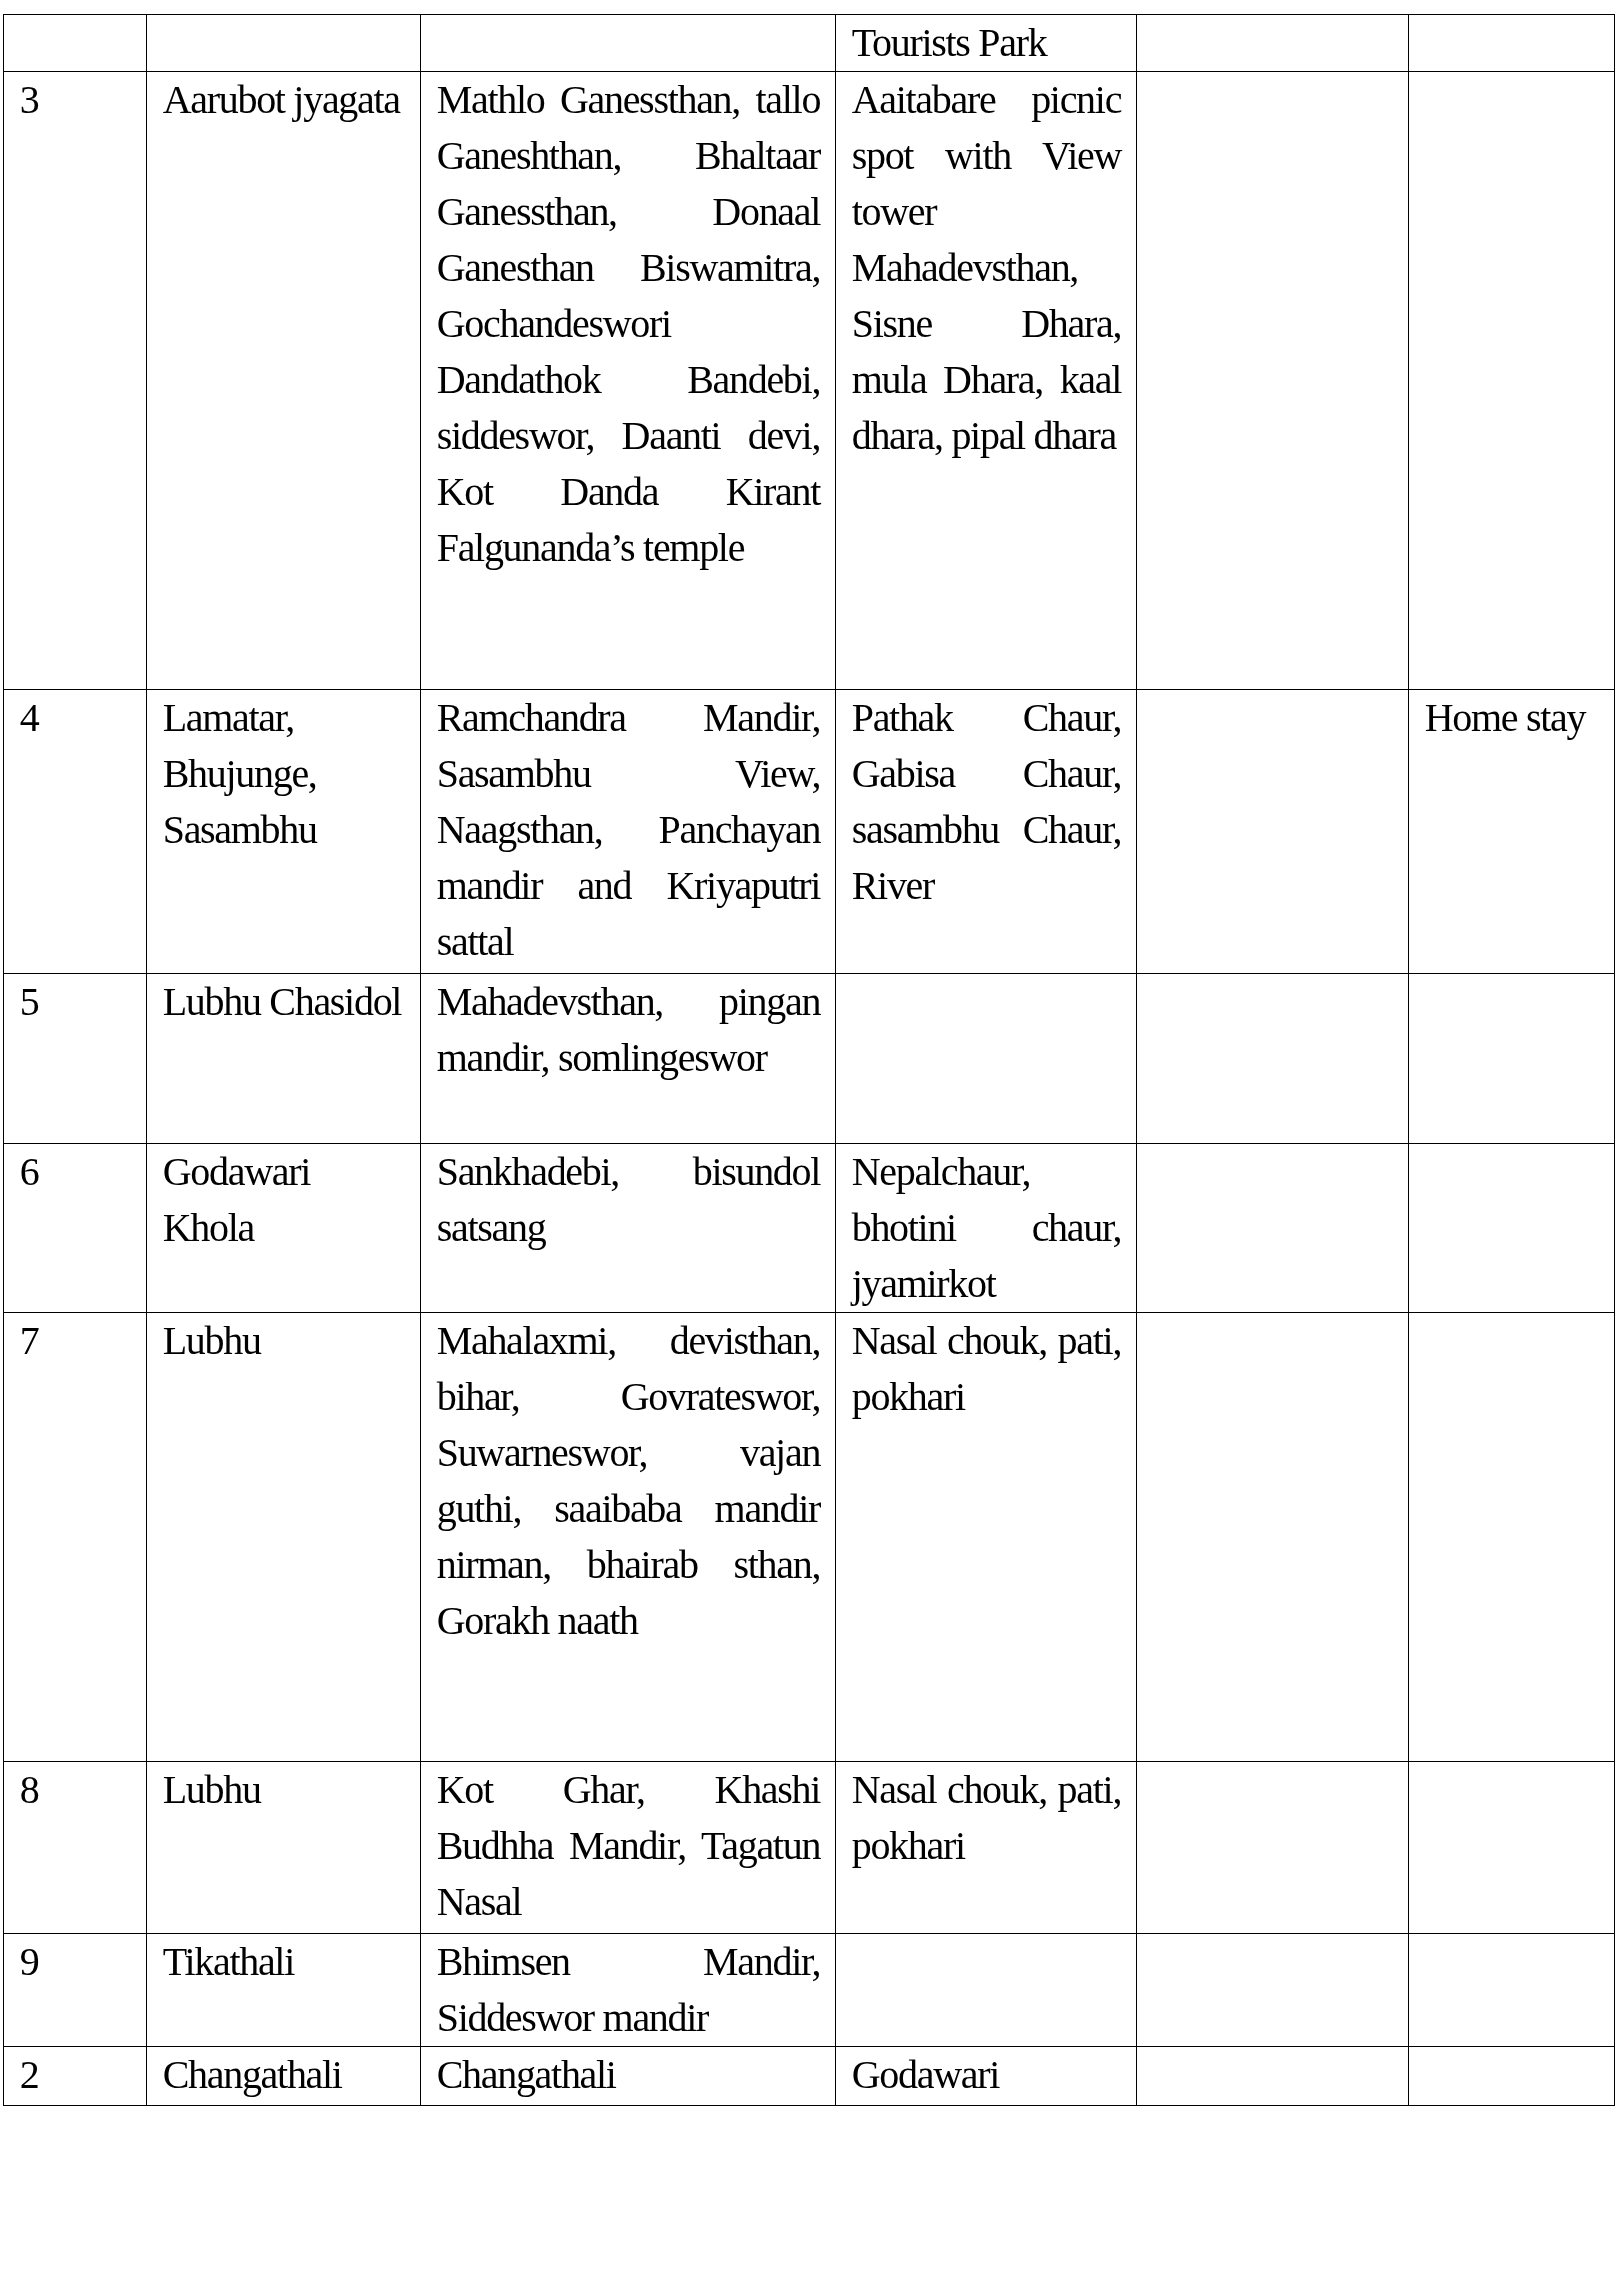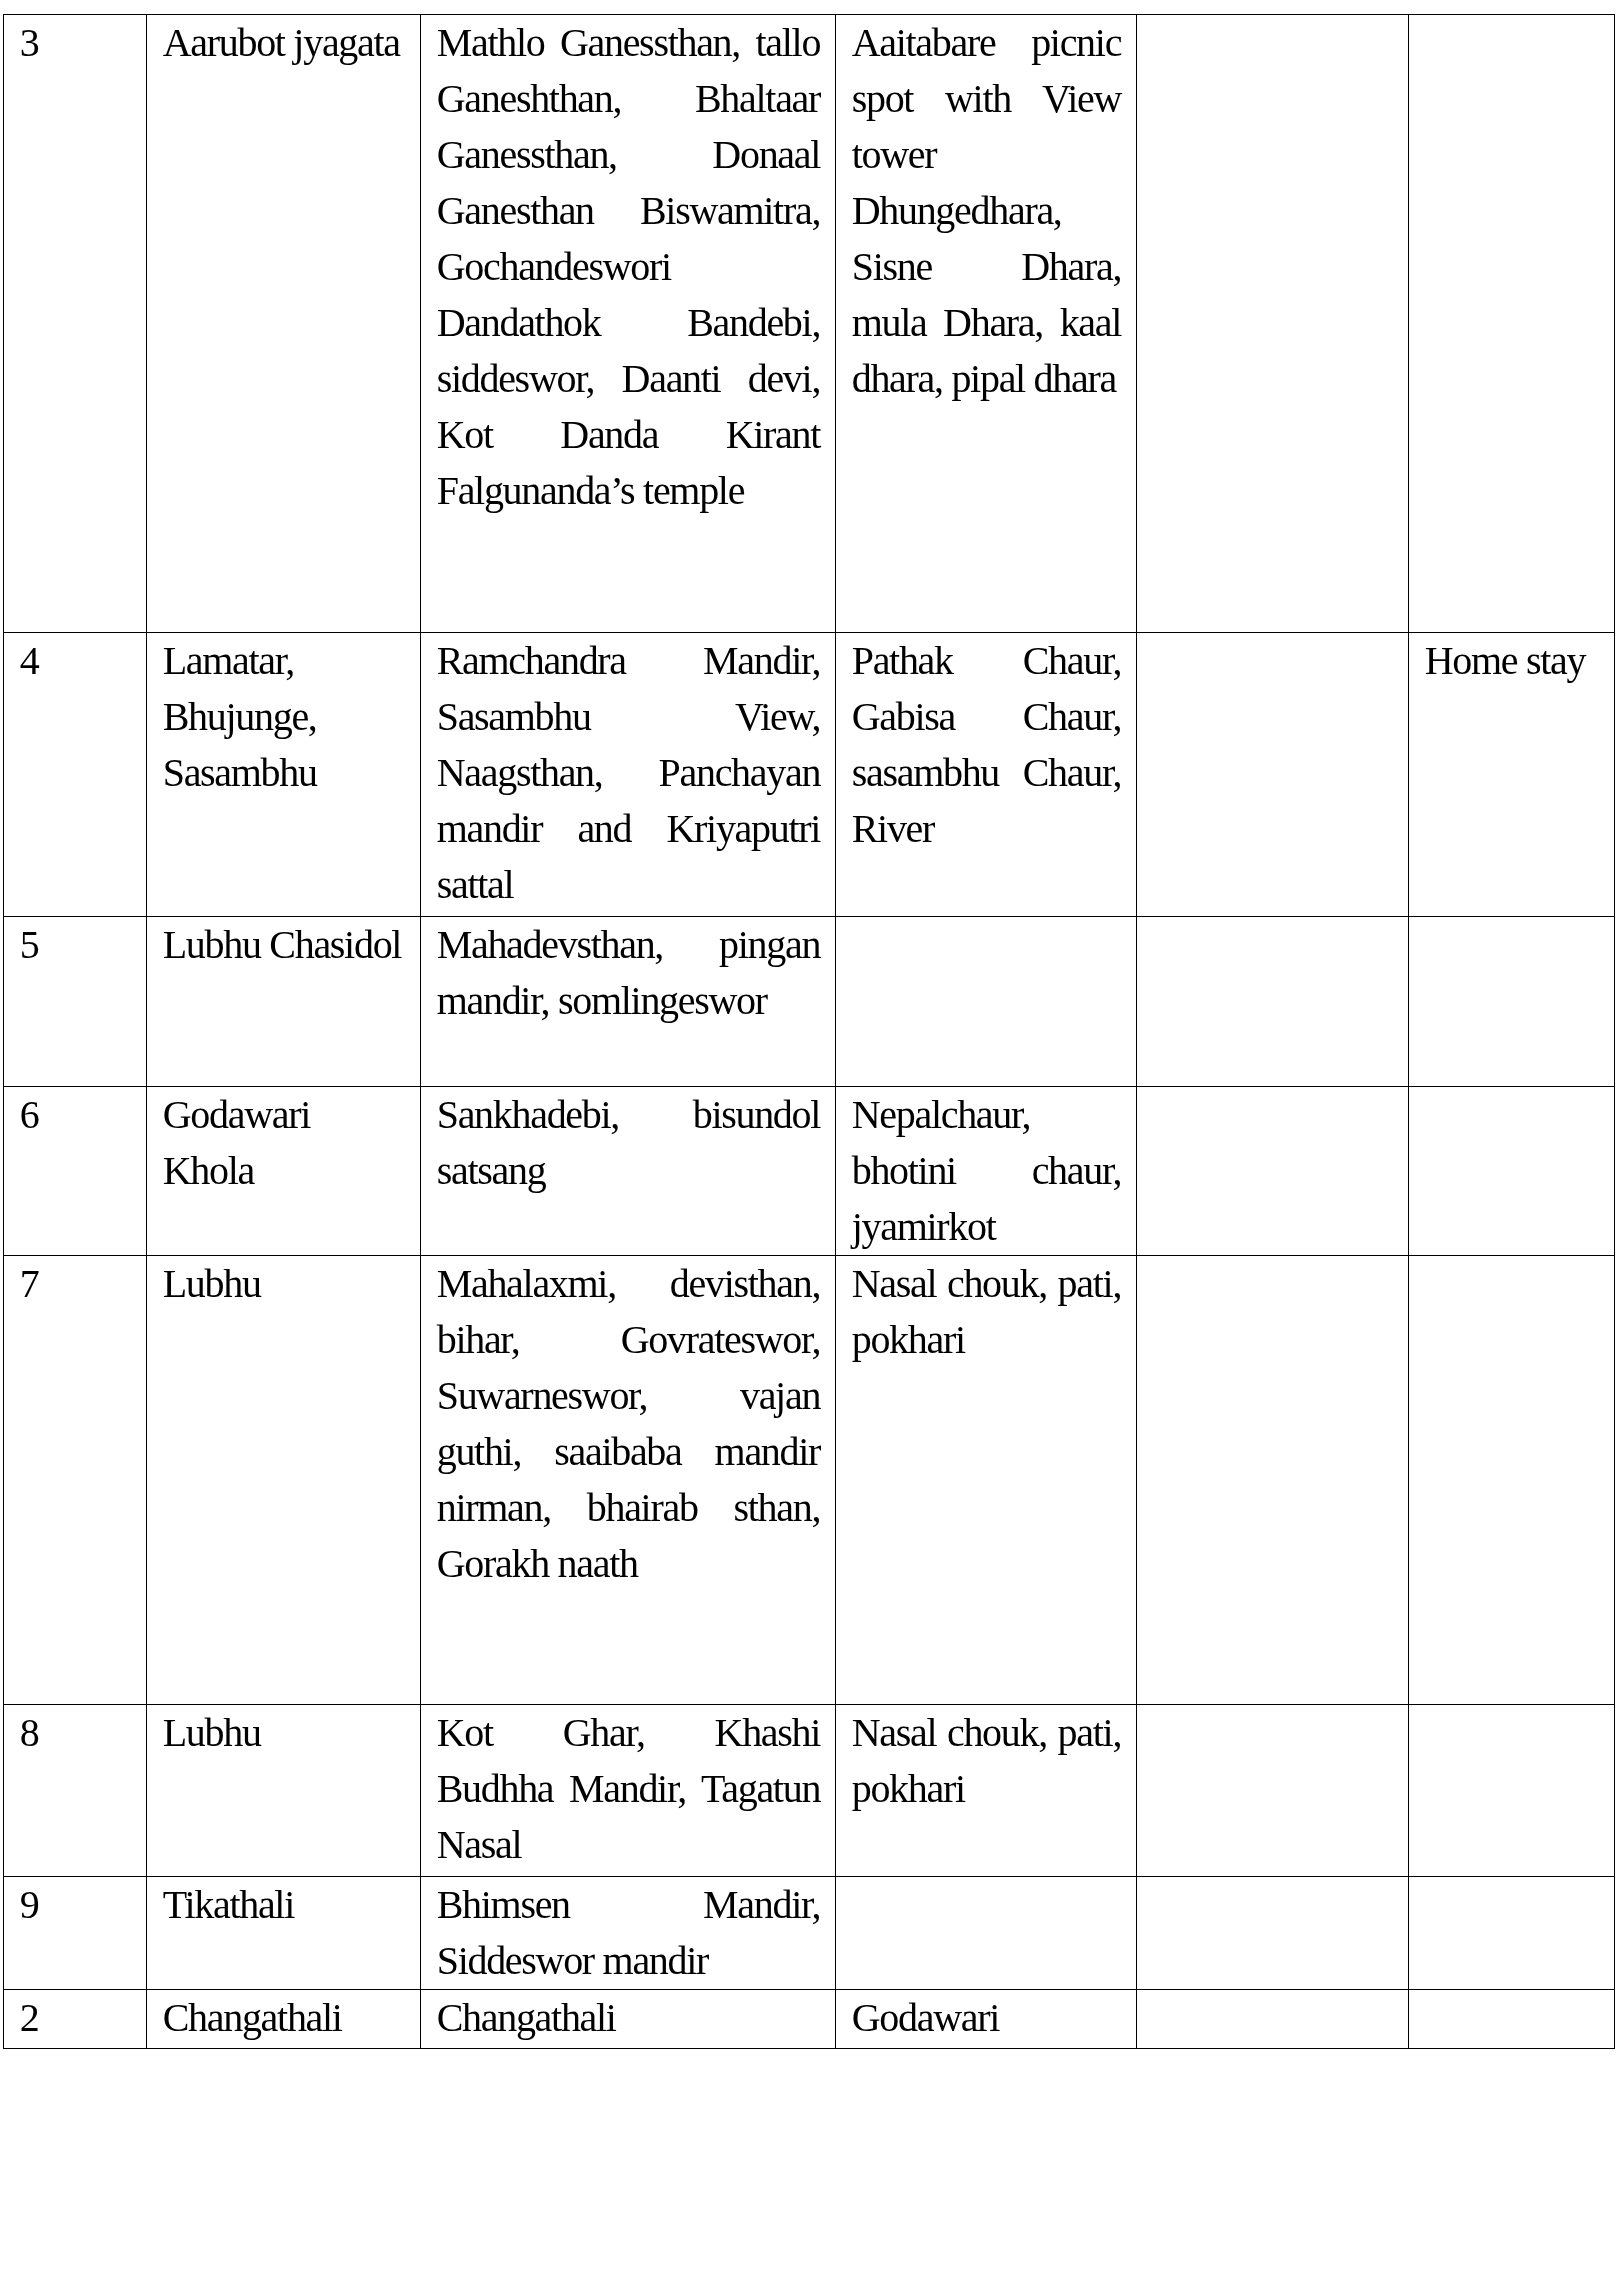--- a/index.html
+++ b/index.html
@@ -62,32 +62,52 @@
 <table class="doc-table">
   <colgroup>
     <col class="c0">
       <col class="c1">
       <col class="c2">
       <col class="c3">
       <col class="c4">
       <col class="c5">
   </colgroup>
   <tbody>
+    <tr class="r-top">
+      <td>
+          <span class="txt"></span>
+        </td>
+      <td>
+          <span class="txt"></span>
+        </td>
+      <td class="justify">
+          <span class="txt"></span>
+        </td>
+      <td class="justify">
+          <span class="txt">Tourists Park</span>
+        </td>
+      <td>
+          <span class="txt"></span>
+        </td>
+      <td>
+          <span class="txt"></span>
+        </td>
+    </tr>
     <tr class="r3">
       <td>
           <span class="txt">3</span>
         </td>
       <td>
           <span class="txt">Aarubot jyagata</span>
         </td>
       <td class="justify">
           <span class="txt">Mathlo Ganessthan, tallo Ganeshthan, Bhaltaar Ganessthan, Donaal Ganesthan Biswamitra, Gochandeswori Dandathok Bandebi, siddeswor, Daanti devi, Kot Danda Kirant Falgunanda’s temple</span>
         </td>
       <td class="justify">
-          <span class="txt">Aaitabare picnic spot with View tower Dhungedhara, Sisne Dhara, mula Dhara, kaal dhara, pipal dhara</span>
+          <span class="txt">Aaitabare picnic spot with View tower Mahadevsthan, Sisne Dhara, mula Dhara, kaal dhara, pipal dhara</span>
         </td>
       <td>
           <span class="txt"></span>
         </td>
       <td>
           <span class="txt"></span>
         </td>
     </tr>
     <tr class="r4">
       <td>

